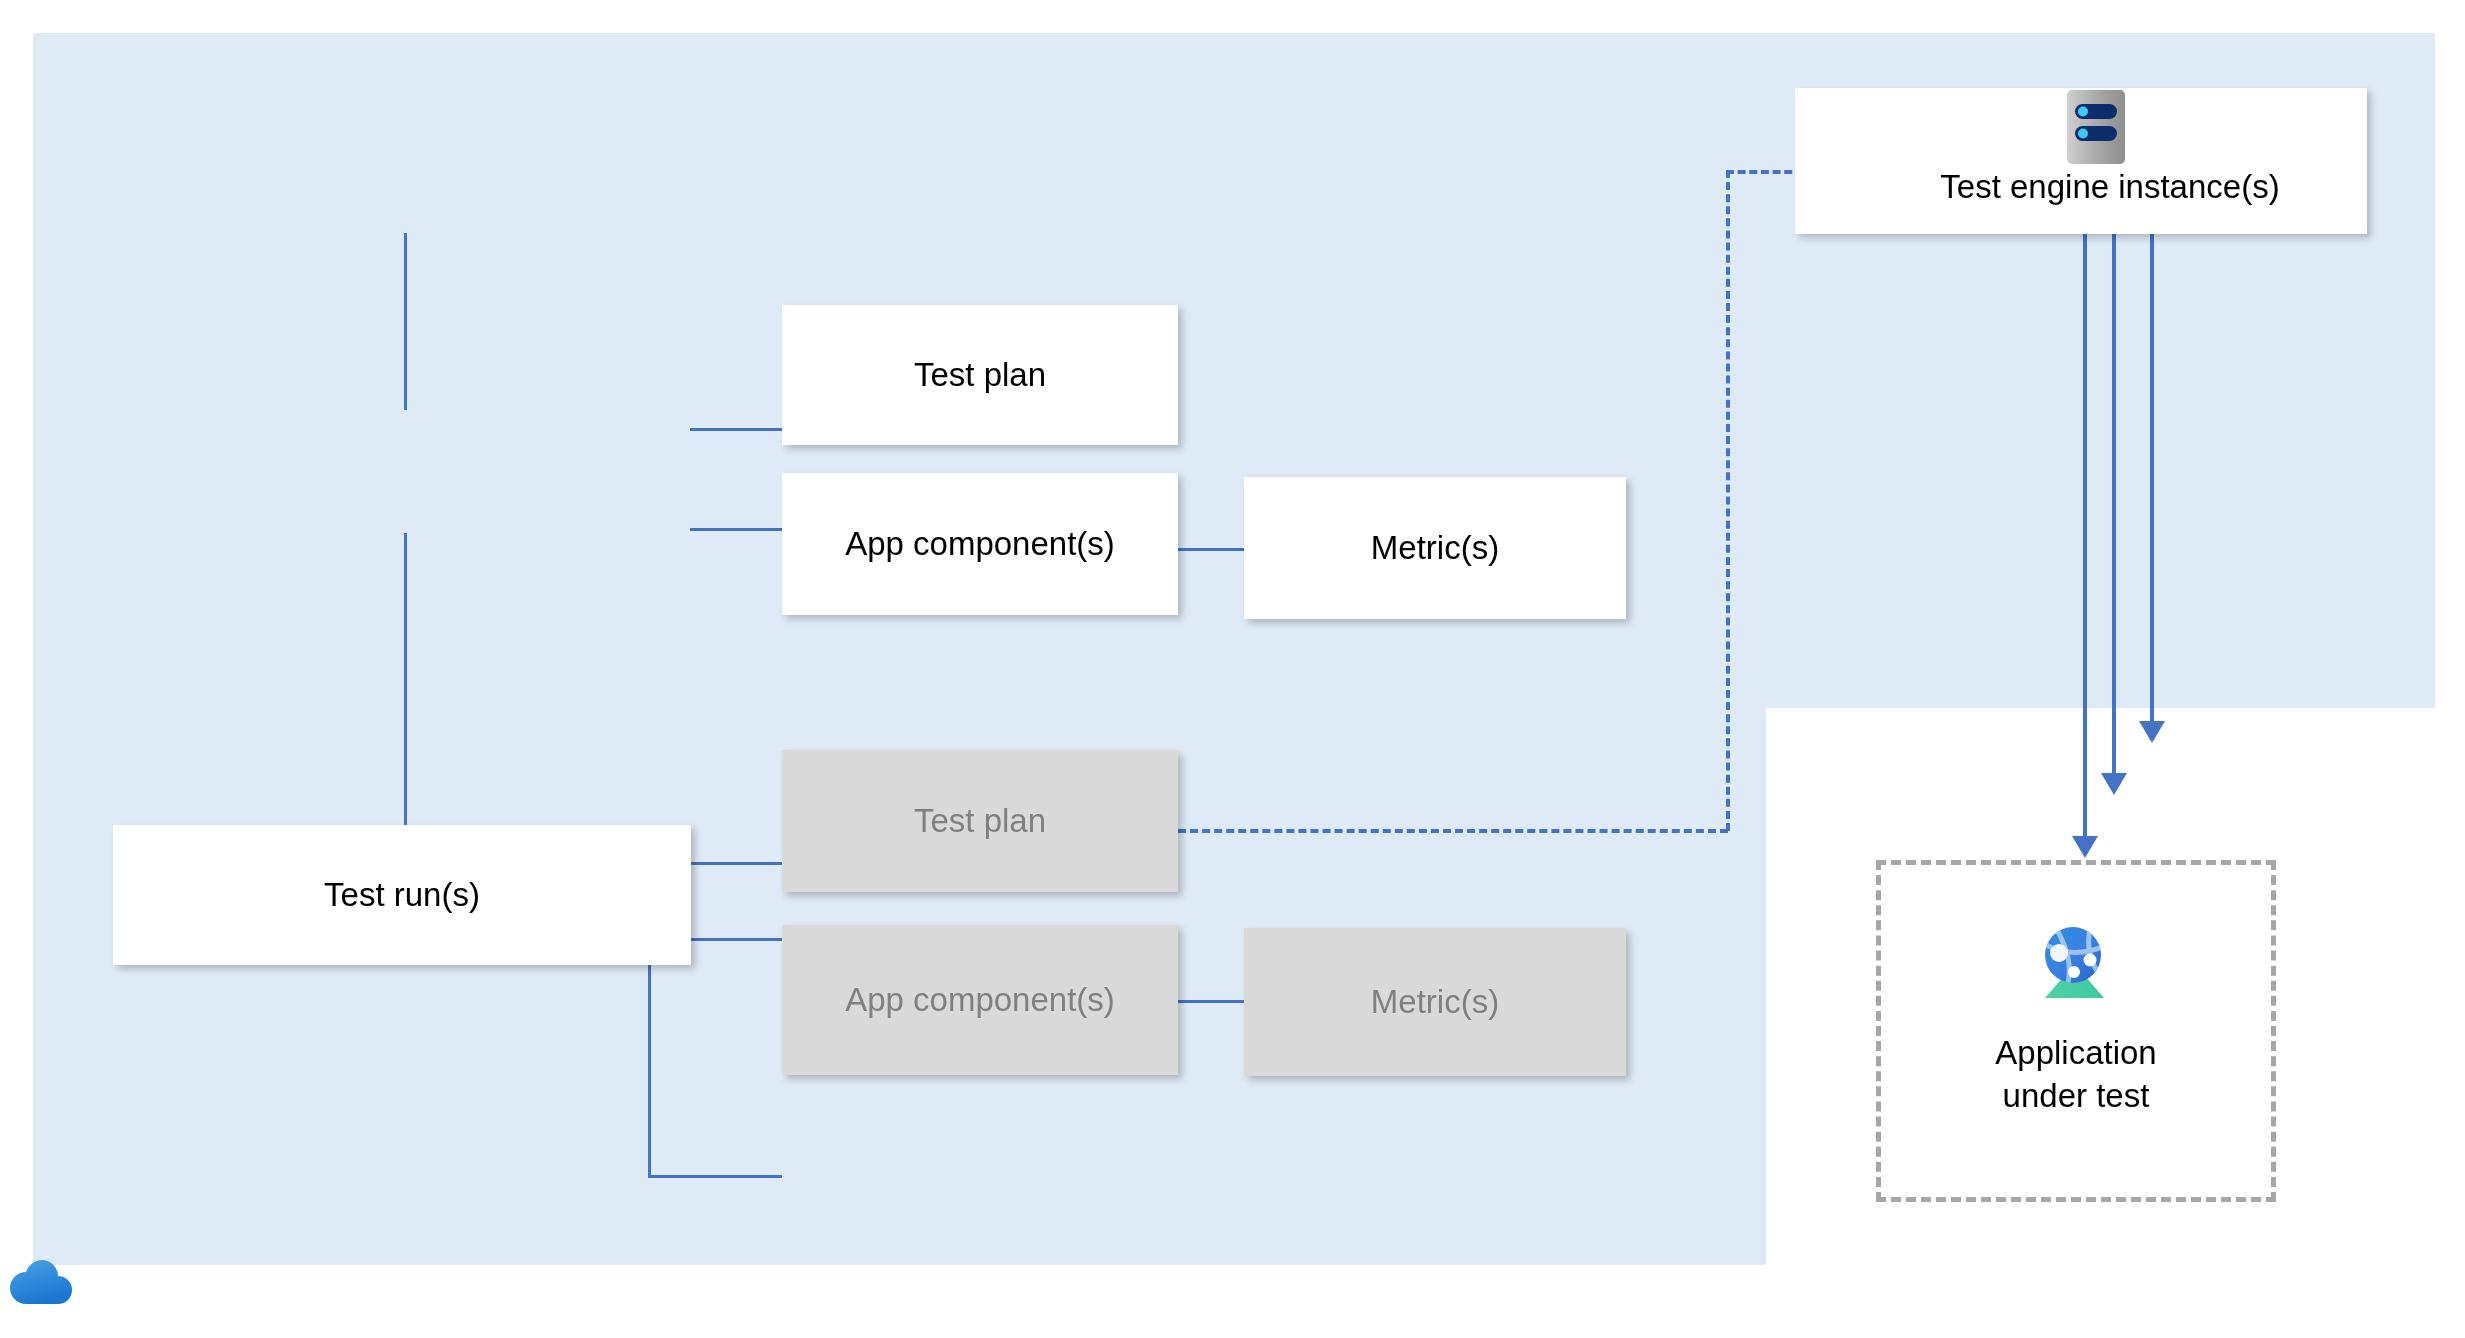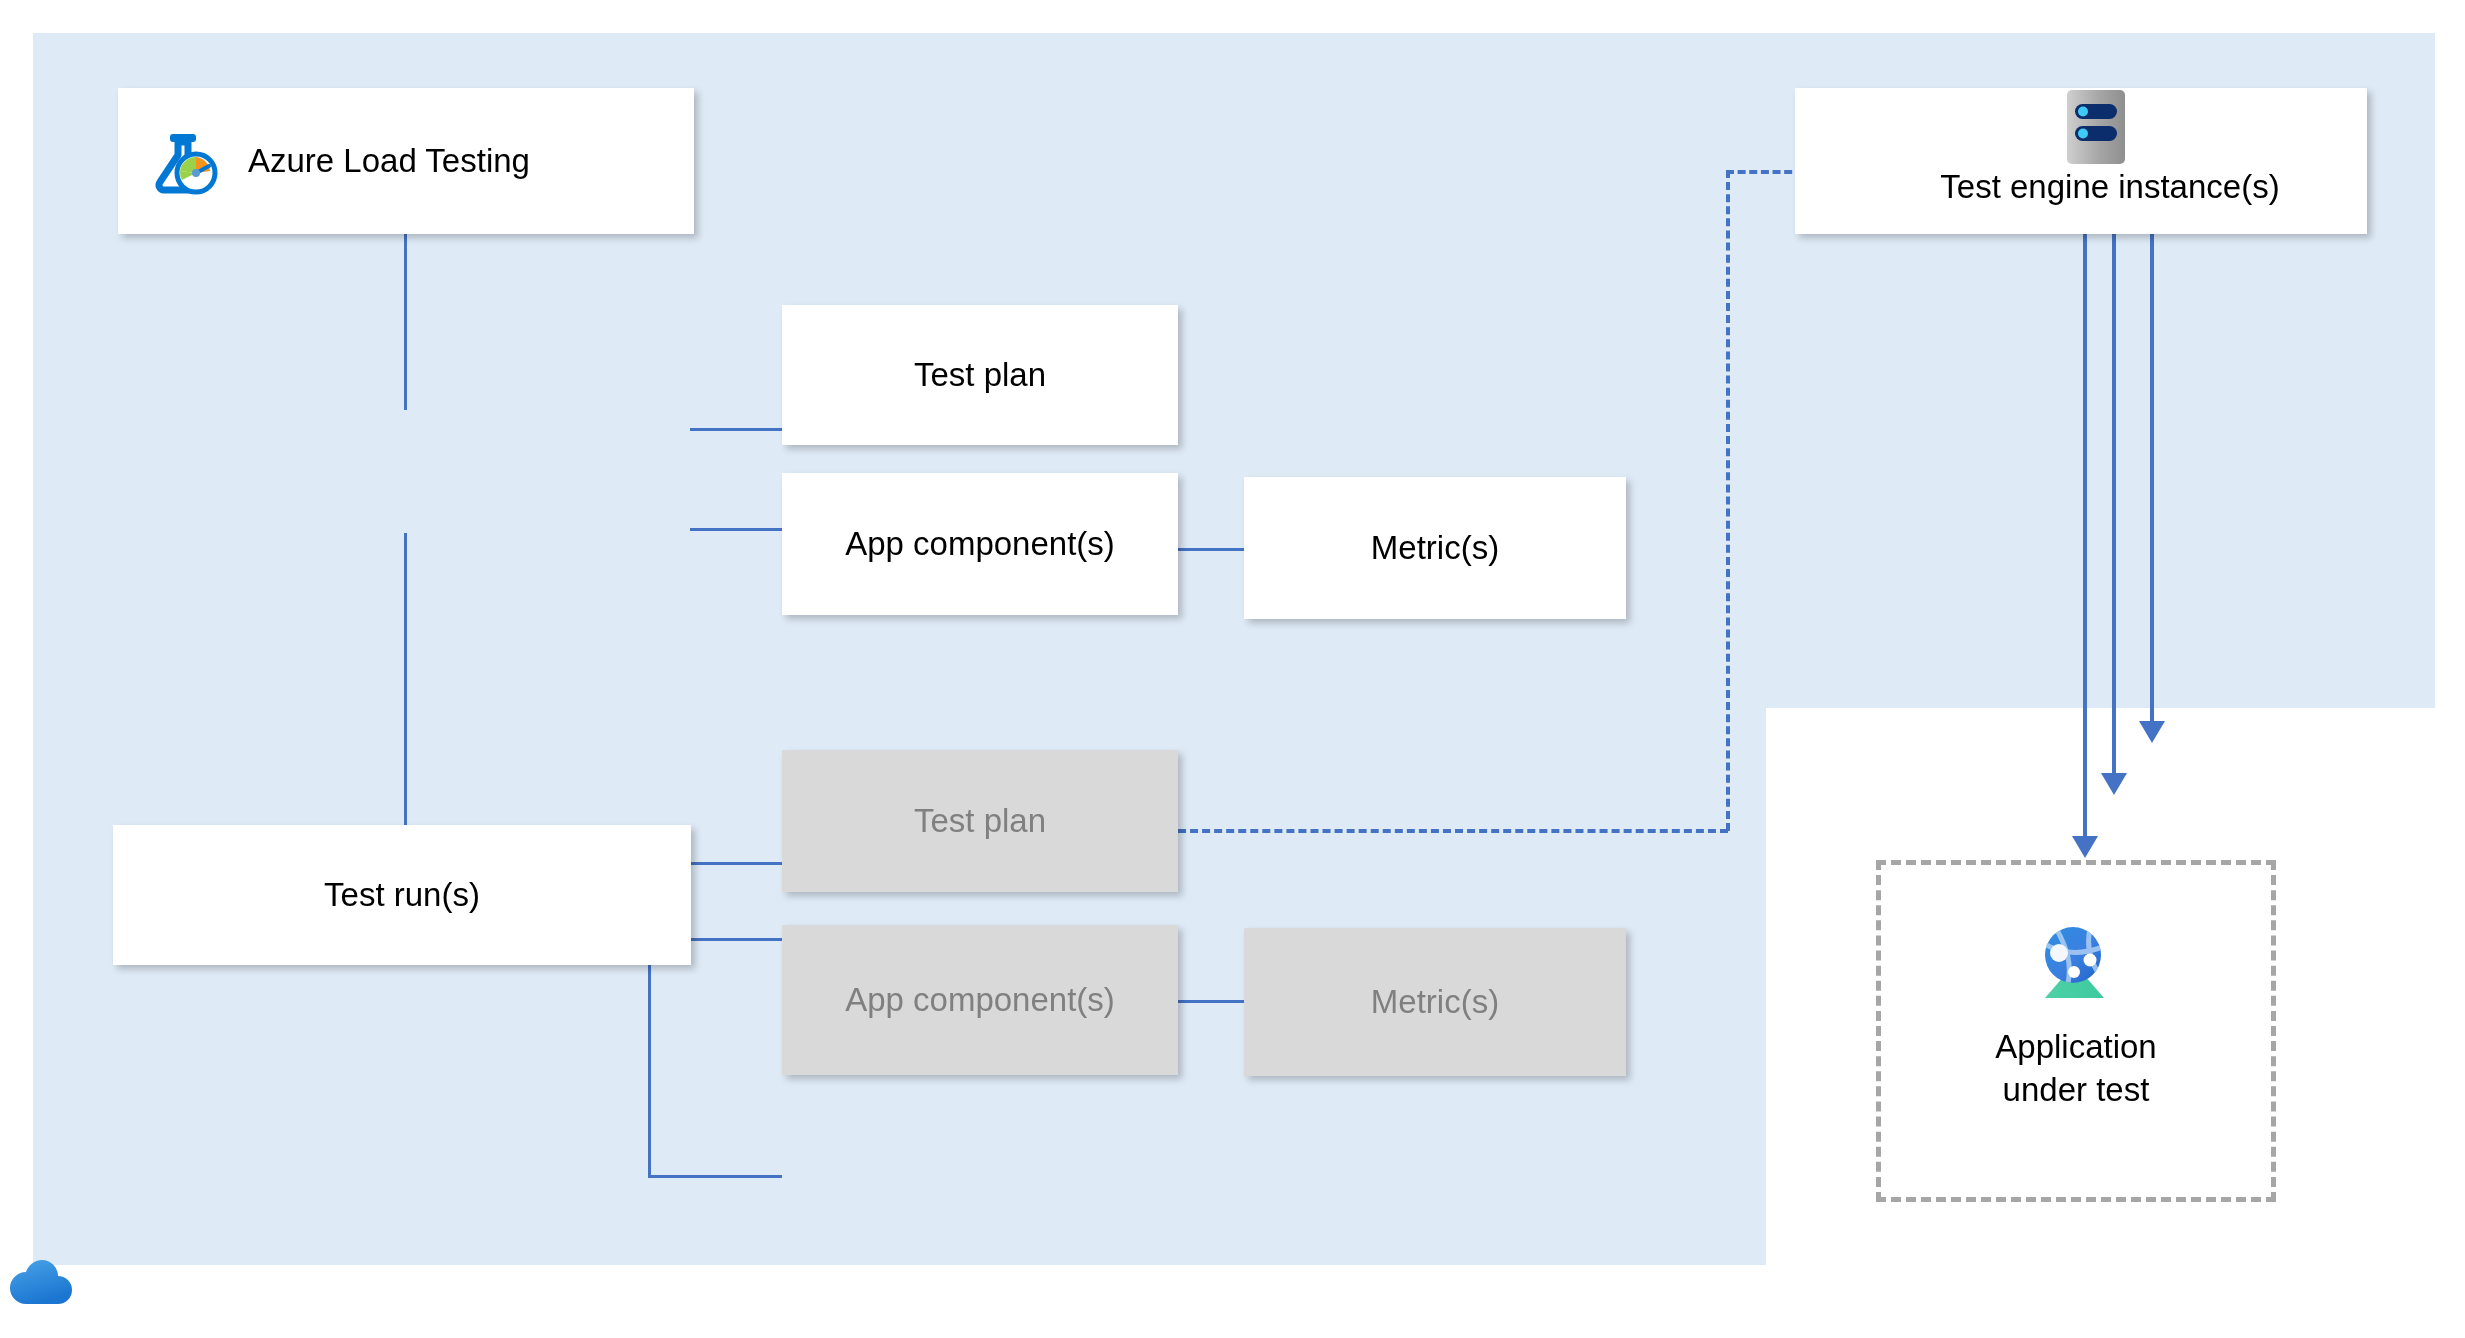--- a/index.html
+++ b/index.html
@@ -67,21 +67,21 @@
     background: transparent;
   }
   .aut-inner {
     position: absolute;
     left: 1876px;
     top: 920px;
     width: 400px;
     display: flex;
     flex-direction: column;
     align-items: center;
-    gap: 20px;
+    gap: 26px;
   }
   .aut-label {
     font-size: 33px;
     color: #000000;
     text-align: center;
     line-height: 1.3;
     white-space: pre-line;
   }
 
   
@@ -155,37 +155,20 @@
 
   <div class="arrow-line" style="left:2083px; top:233px; height:605px;"></div>
   <div class="arrow-head" style="left:2072px; top:836px;"></div>
 
   <div class="arrow-line" style="left:2112px; top:233px; height:542px;"></div>
   <div class="arrow-head" style="left:2101px; top:773px;"></div>
 
   <div class="arrow-line" style="left:2150px; top:233px; height:490px;"></div>
   <div class="arrow-head" style="left:2139px; top:721px;"></div>
 
-  <div class="node with-icon" style="left:118px; top:88px; width:576px; height:146px;">
-    <span>
-      <svg width="72" height="72" viewBox="0 0 72 72" aria-hidden="true">
-
-        <rect x="22" y="9" width="26" height="8" rx="3" fill="#0078d4"></rect>
-        <path d="M30 17 L30 30 L12 57 a5 5 0 0 0 4 8 L52 65 a5 5 0 0 0 4 -8 L40 30 L40 17 Z" fill="none" stroke="#0078d4" stroke-width="7" stroke-linejoin="round"></path>
-
-        <circle cx="48" cy="48" r="19" fill="#ffffff" stroke="#0078d4" stroke-width="5"></circle>
-        <path d="M48 48 L48 32 A16 16 0 0 1 62 46 Z" fill="#f7941e"></path>
-        <path d="M48 48 L32 46 A16 16 0 0 1 48 32 Z" fill="#9ad14b"></path>
-        <path d="M48 48 L34 55 A16 16 0 0 1 32 46 Z" fill="#9ad14b"></path>
-        <path d="M48 48 L61 41" stroke="#0078d4" stroke-width="4" stroke-linecap="round"></path>
-        <circle cx="48" cy="48" r="4" fill="#5a9bd5"></circle>
-      </svg>
-    </span>
-    <span class="label">Azure Load Testing</span>
-  </div>
 
 
   <div class="node" style="left:782px; top:305px; width:396px; height:140px;">
     <span class="label">Test plan</span>
   </div>
 
   <div class="node" style="left:782px; top:473px; width:396px; height:142px;">
     <span class="label">App component(s)</span>
   </div>
 

